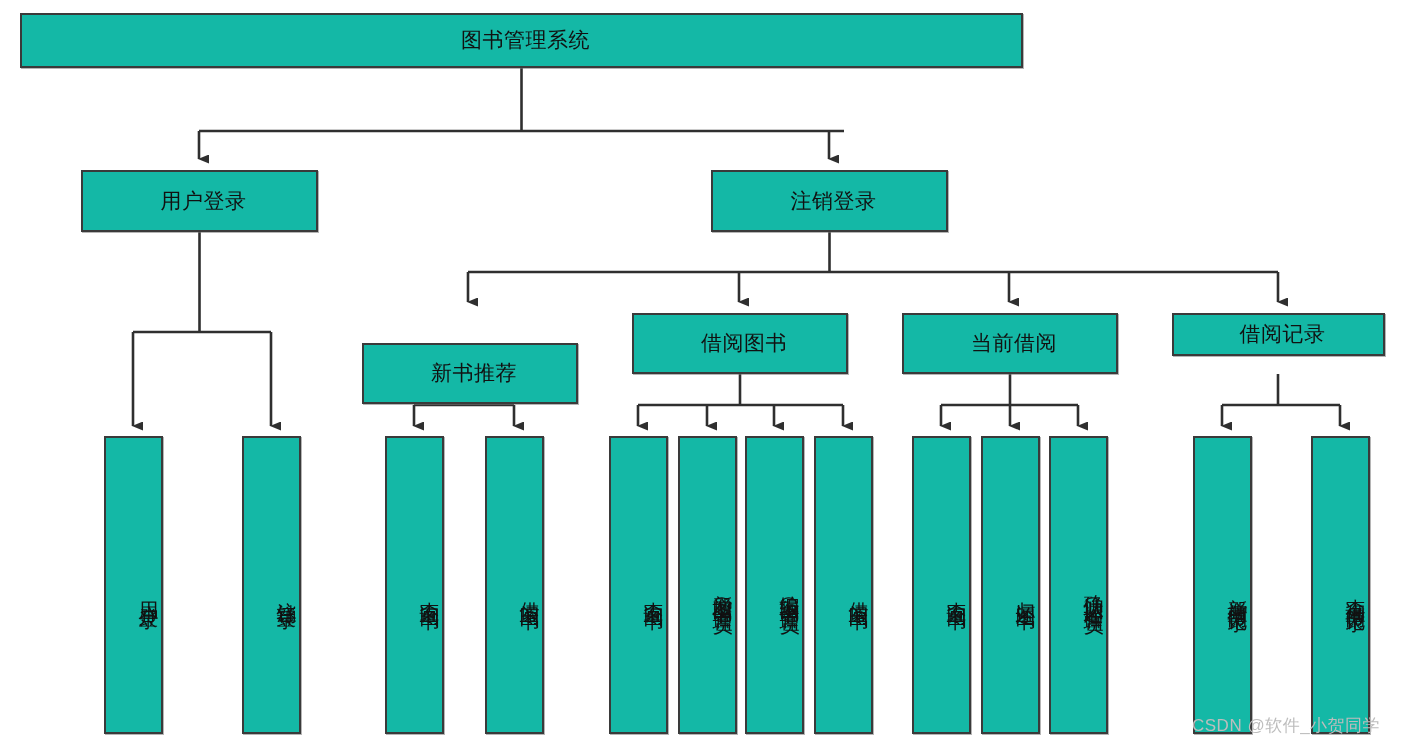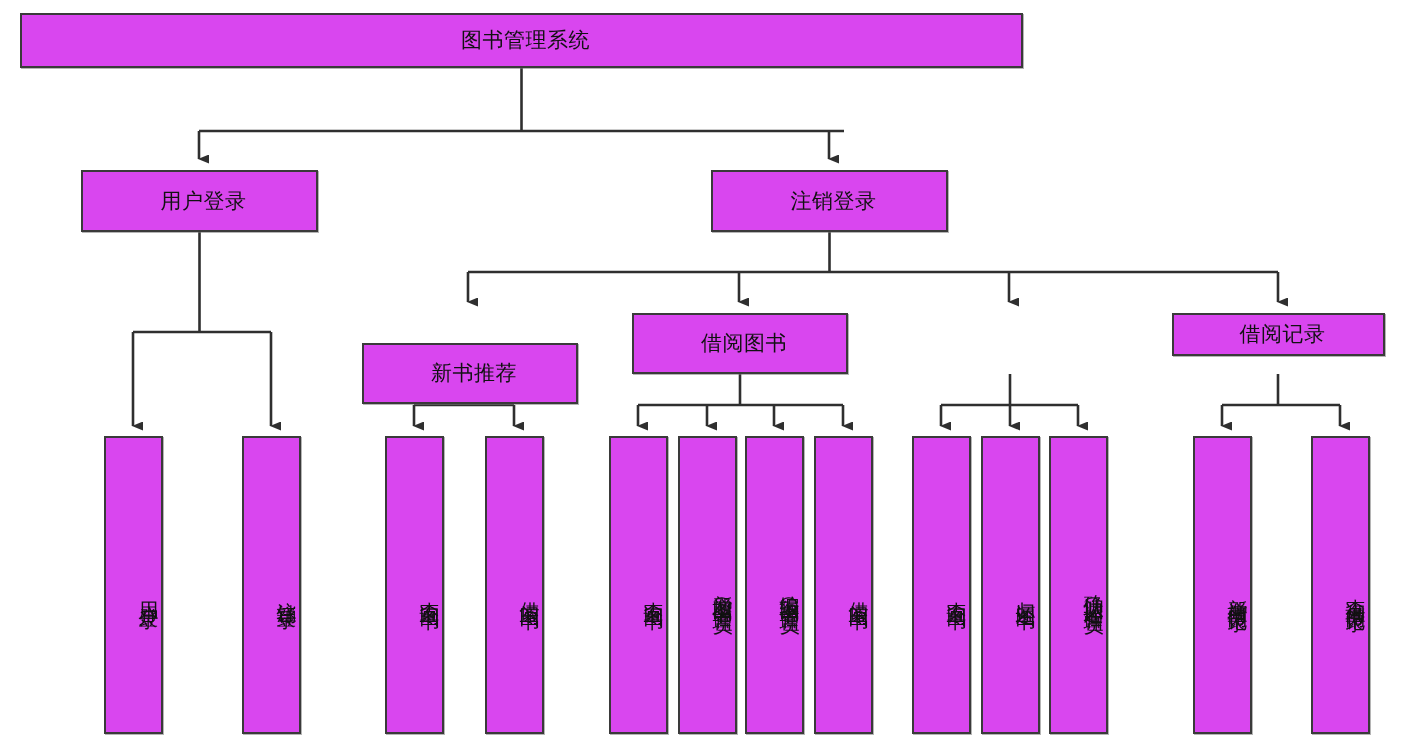--- a/index.html
+++ b/index.html
@@ -22,21 +22,21 @@
     left: 0;
     top: 0;
     width: 1405px;
     height: 747px;
     pointer-events: none;
   }
   .node {
     position: absolute;
     box-sizing: border-box;
     border: 2px solid #3a3a3a;
-    background: #d946ef;
+    background: #14b8a6;
     display: flex;
     align-items: center;
     justify-content: center;
     color: #111111;
     font-size: 21px;
     line-height: 1.25;
     letter-spacing: 0.5px;
     text-align: right;
     box-shadow: 1px 1px 0 rgba(120,120,120,0.55);
     padding-left: 8px;
@@ -125,20 +125,23 @@
   <div class="node" style="left:711px; top:170px; width:237px; height:62px;">
     <span>注销登录</span>
   </div>
 
   <div class="node" style="left:362px; top:313px; width:216px; height:61px;margin-top:30px;">
     <span>新书推荐</span>
   </div>
   <div class="node" style="left:632px; top:313px; width:216px; height:61px;">
     <span>借阅图书</span>
   </div>
+  <div class="node" style="left:902px; top:313px; width:216px; height:61px;">
+    <span>当前借阅</span>
+  </div>
   <div class="node" style="left:1172px; top:313px; width:213px; height:43px;">
     <span>借阅记录</span>
   </div>
 
   <div class="node vert" style="left:104px; top:436px; width:59px; height:298px;">
     <span>用户登录</span>
   </div>
   <div class="node vert" style="left:242px; top:436px; width:59px; height:298px;">
     <span>注销登录</span>
   </div>
@@ -173,14 +176,15 @@
     <span>确认归还（管理员）</span>
   </div>
 
   <div class="node vert" style="left:1193px; top:436px; width:59px; height:298px;">
     <span>新增借阅记录</span>
   </div>
   <div class="node vert" style="left:1311px; top:436px; width:59px; height:298px;">
     <span>查询借阅记录</span>
   </div>
 
+  <div class="watermark" style="left:1192px; top:714px;">CSDN @软件_小贺同学</div>
 
 </div>
 
 </body></html>

